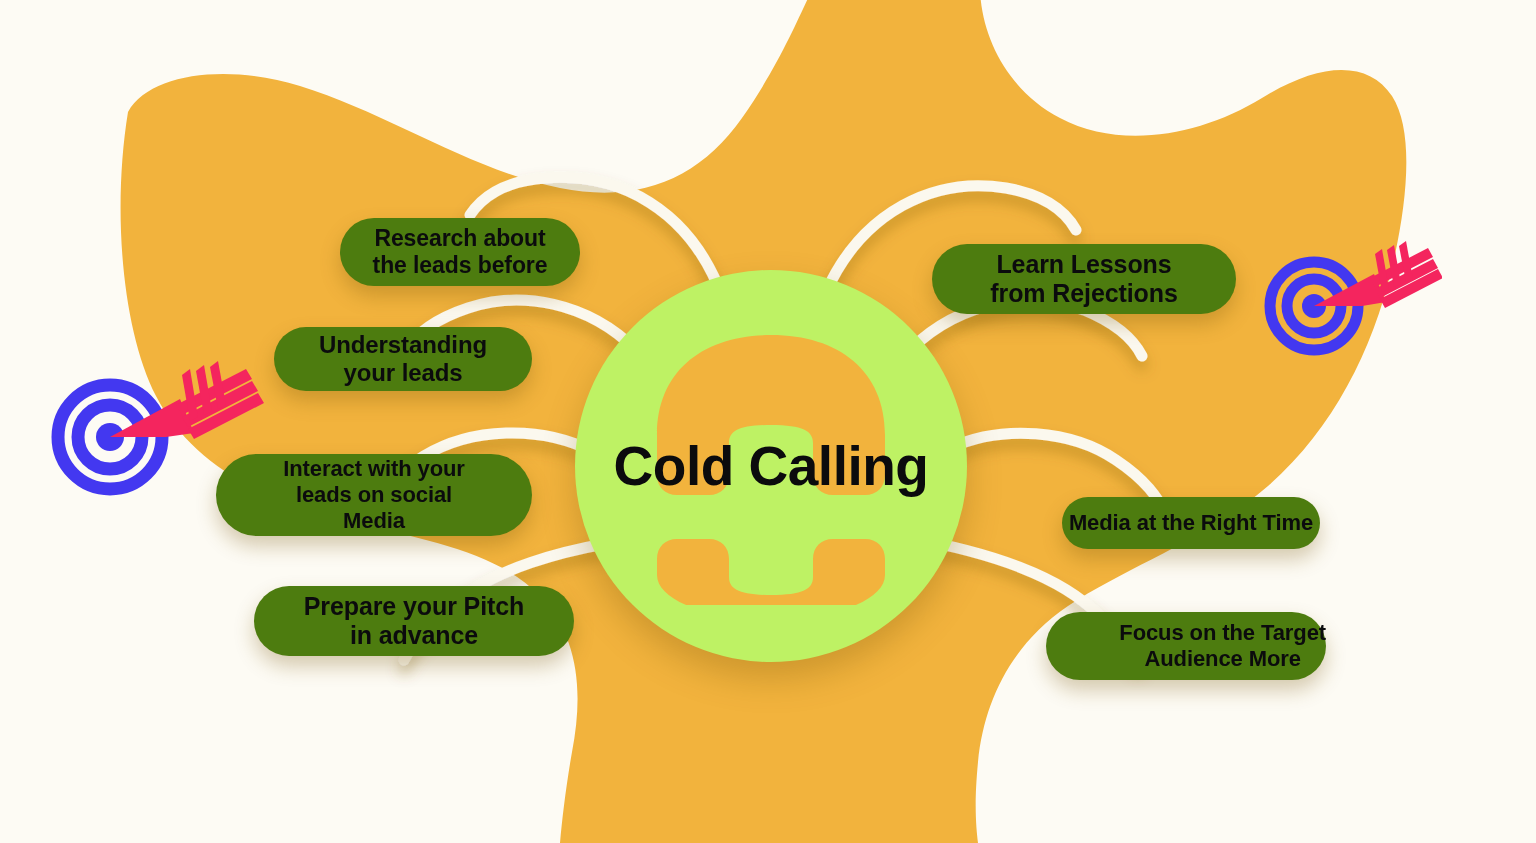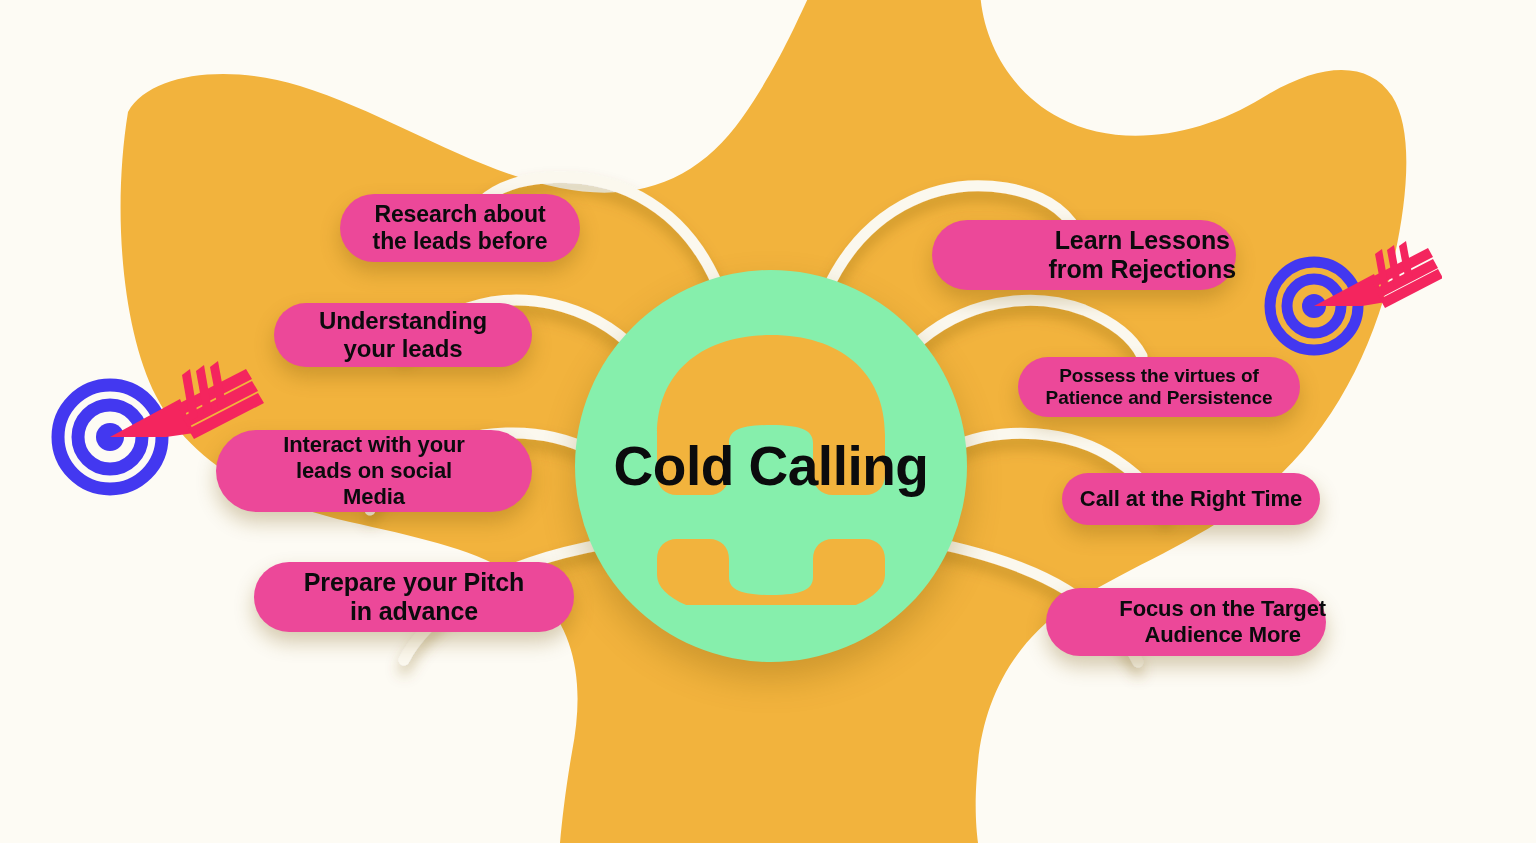--- a/index.html
+++ b/index.html
@@ -10,52 +10,53 @@
     position:relative;
   }
   #stage{position:absolute;inset:0;width:1536px;height:843px;}
 
   .layer{position:absolute;inset:0;width:1536px;height:843px;}
 
   
   #hub{
     position:absolute;left:575px;top:270px;width:392px;height:392px;
     border-radius:50%;
-    background:#86efac;
+    background:#bef264;
     box-shadow:0 16px 34px rgba(120,85,10,0.30);
     z-index:40;
   }
   #hub-phone{
     position:absolute;left:50%;top:50%;transform:translate(-50%,-50%);
     width:268px;height:278px;
     z-index:1;
   }
   #hub-title{
     position:absolute;left:50%;top:50%;transform:translate(-50%,-50%);
     width:378px;text-align:center;
     font-size:55px;line-height:1.06;font-weight:700;
     letter-spacing:-0.5px;
     color:#0B0B0D;
     z-index:2;
   }
 
   
   .pill{
     position:absolute;
-    background:#ec4899;
+    background:#4d7c0f;
     border-radius:44px;
     box-shadow:0 10px 20px rgba(120,85,10,0.30);
     display:flex;align-items:center;justify-content:center;
     text-align:center;
     color:#0B0B0D;
     font-weight:700;
     letter-spacing:-0.1px;
     line-height:1.18;
     box-sizing:border-box;
     z-index:50;
+    margin-top:24px;
   }
 
   
   .target{position:absolute;z-index:60;}
 </style>
 </head>
 <body>
 
 <div id="stage">
 
@@ -158,32 +159,28 @@
     <span>Interact with your
 leads on social
 Media</span>
   </div>
 
   <div class="pill" style="left:254px;top:562px;width:320px;height:70px;font-size:25px;white-space:pre-line;">
     <span>Prepare your Pitch
 in advance</span>
   </div>
 
-  <div class="pill" style="left:932px;top:220px;width:304px;height:70px;font-size:25px;white-space:pre-line;justify-content:flex-end;">
+  <div class="pill" style="left:932px;top:220px;width:304px;height:70px;font-size:25px;white-space:pre-line;">
     <span>Learn Lessons
 from Rejections</span>
   </div>
 
-  <div class="pill" style="left:1018px;top:357px;width:282px;height:60px;font-size:19px;white-space:pre-line;">
-    <span>Possess the virtues of
-Patience and Persistence</span>
-  </div>
 
   <div class="pill" style="left:1062px;top:473px;width:258px;height:52px;font-size:22px;white-space:pre-line;">
-    <span>Call at the Right Time</span>
+    <span>Media at the Right Time</span>
   </div>
 
   <div class="pill" style="left:1046px;top:588px;width:280px;height:68px;font-size:22px;white-space:pre-line;justify-content:flex-end;">
     <span>Focus on the Target
 Audience More</span>
   </div>
 
   <svg class="target" style="left:48px;top:355px;width:220px;height:165px;" viewBox="0 0 220 165">
     <g fill="none" stroke="#4338F0">
       <circle cx="62" cy="82" r="52" stroke-width="13"></circle>

